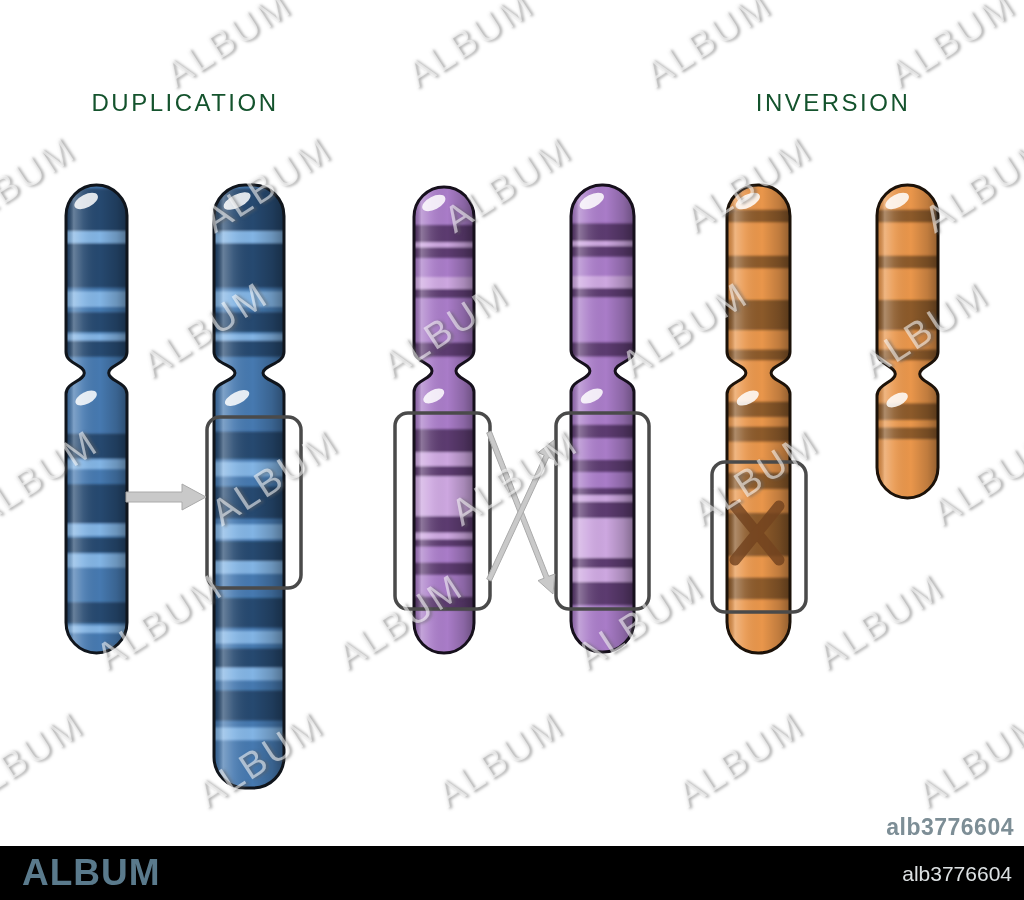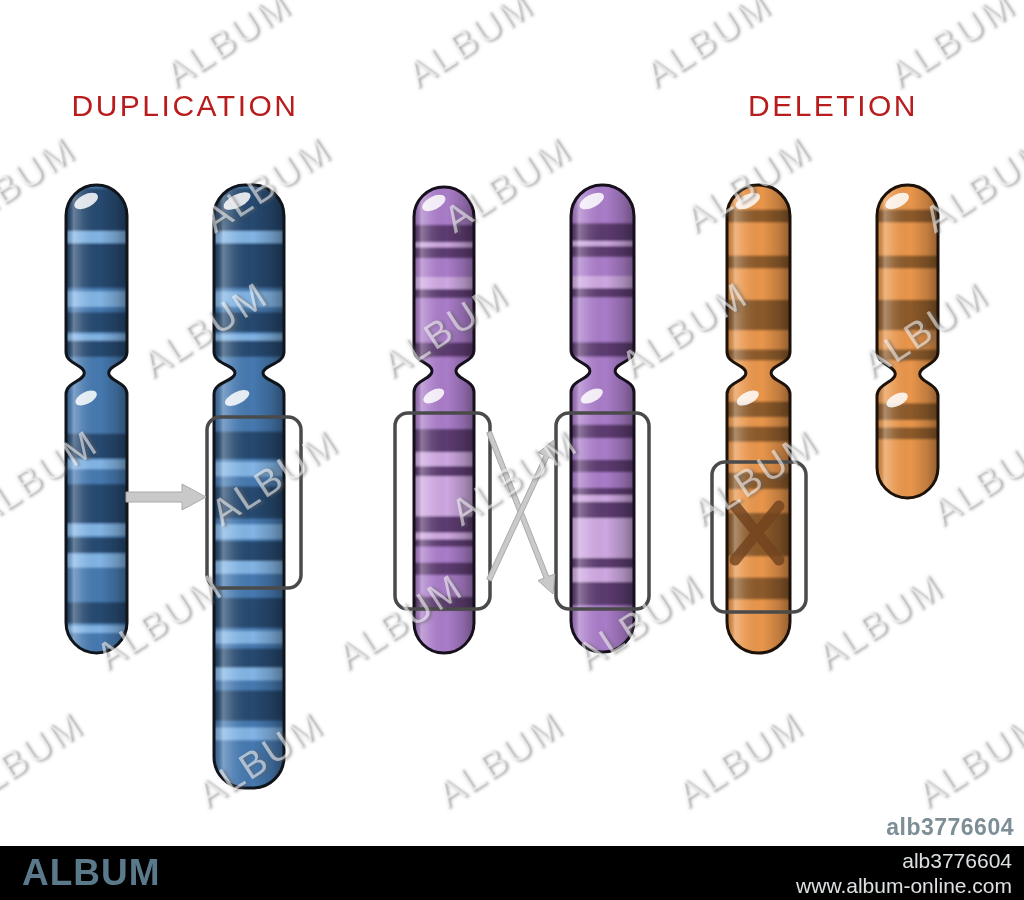--- a/index.html
+++ b/index.html
@@ -3,21 +3,21 @@
 <meta charset="utf-8">
 <style>
   html,body { margin:0; padding:0; background:#ffffff; }
   .stage {
     position:relative; width:1024px; height:900px; overflow:hidden;
     background:#ffffff; font-family:"Liberation Sans", sans-serif;
   }
   #figure-svg { position:absolute; left:0; top:0; }
   .heading {
     position:absolute; top:89px; transform:translateX(-50%);
-    font-size:30px; letter-spacing:2.5px; color:#b91c1c; white-space:nowrap;
+    font-size:24px; letter-spacing:2.5px; color:#14532d; white-space:nowrap;
   }
   .wm-layer { position:absolute; left:0; top:0; width:1024px; height:848px;
     pointer-events:none; overflow:hidden; }
   .wm {
     position:absolute; white-space:nowrap;
     font-size:37px; letter-spacing:3px; font-weight:400;
     color:rgba(255,255,255,0.55);
     text-shadow:2px 2px 3px rgba(95,95,95,0.50);
     transform:translate(-50%,-50%) rotate(-33deg);
   }
@@ -259,25 +259,24 @@
       <div class="wm" style="left: 640px; top: 622px;">ALBUM</div>
       <div class="wm" style="left: 880px; top: 622px;">ALBUM</div>
       <div class="wm" style="left: 20px; top: 760px;">ALBUM</div>
       <div class="wm" style="left: 260px; top: 760px;">ALBUM</div>
       <div class="wm" style="left: 500px; top: 760px;">ALBUM</div>
       <div class="wm" style="left: 740px; top: 760px;">ALBUM</div>
       <div class="wm" style="left: 980px; top: 760px;">ALBUM</div>
     </div>
 
   <div class="heading" style="left:185px">DUPLICATION</div>
-  <div class="heading" style="left:833px">DELETION</div>
+  <div class="heading" style="left:833px">INVERSION</div>
 
   <div class="id-overlay">alb3776604</div>
 
   <div class="bar">
     <div class="brand">ALBUM</div>
     <div class="bar-right">
       <div>alb3776604</div>
-      <div>www.album-online.com</div>
     </div>
   </div>
 
 </div>
 
 </body></html>

